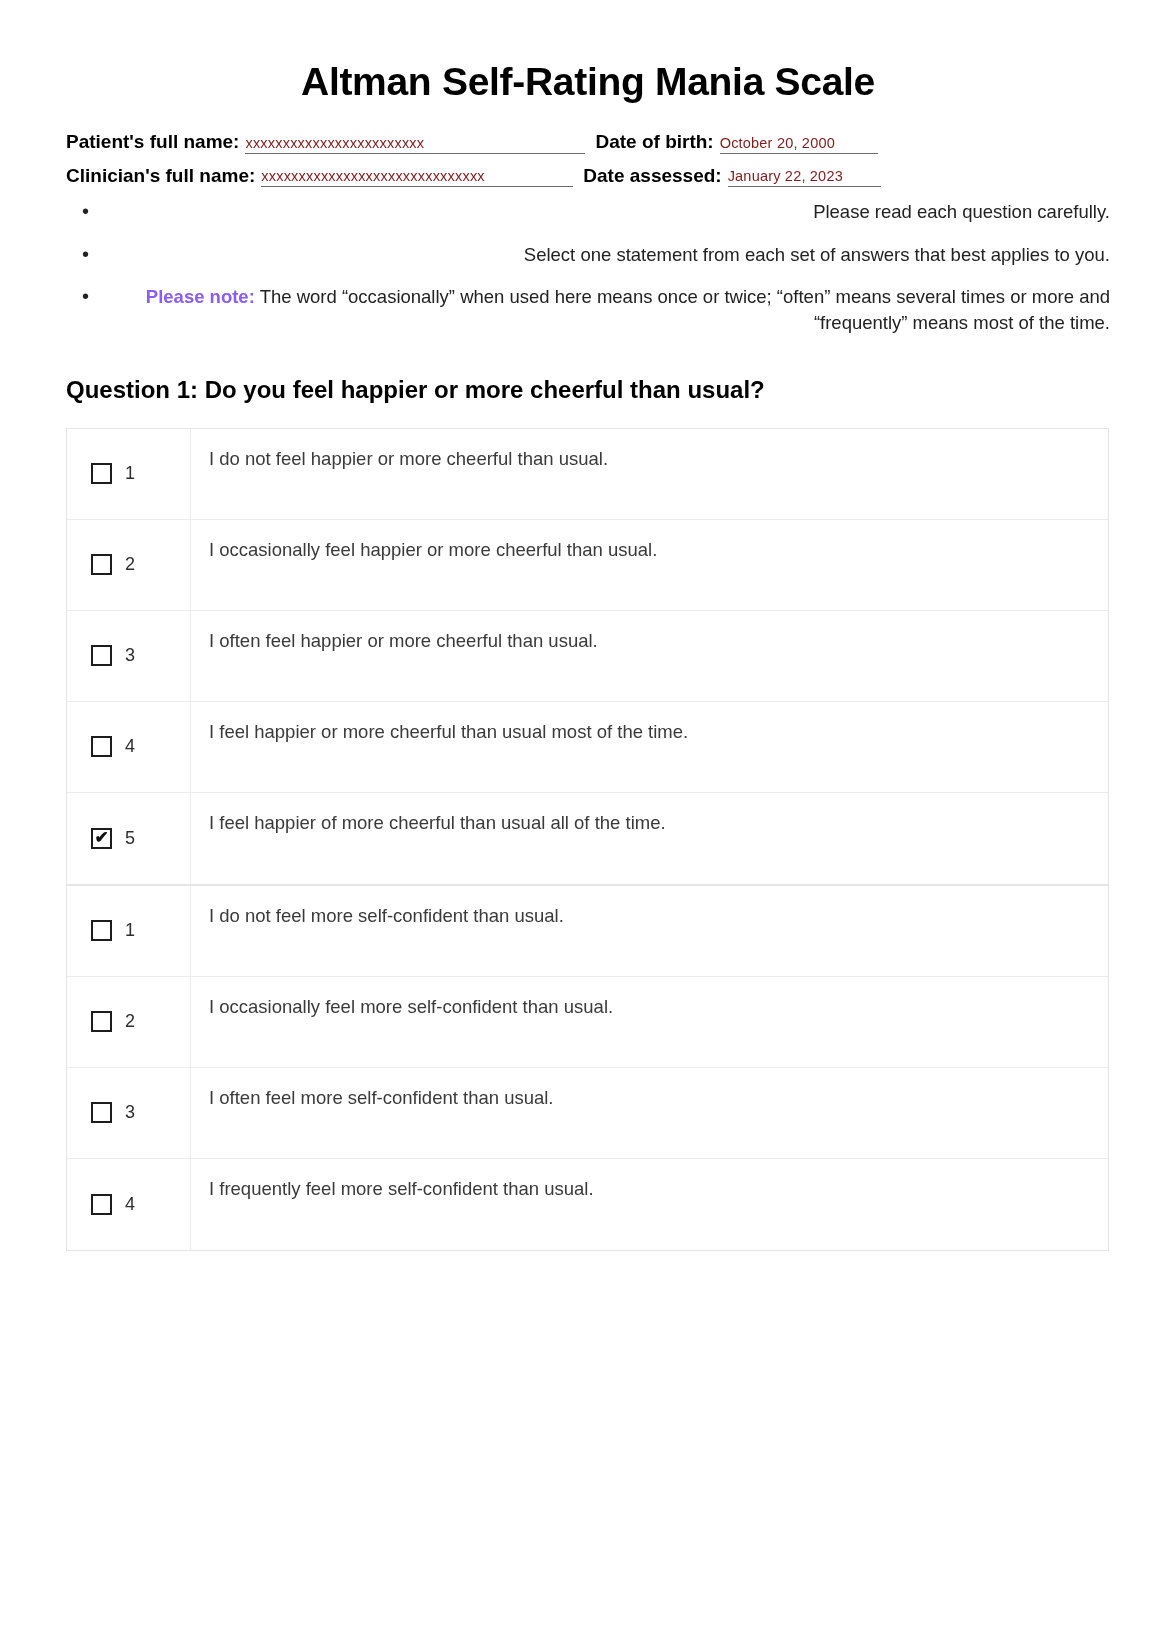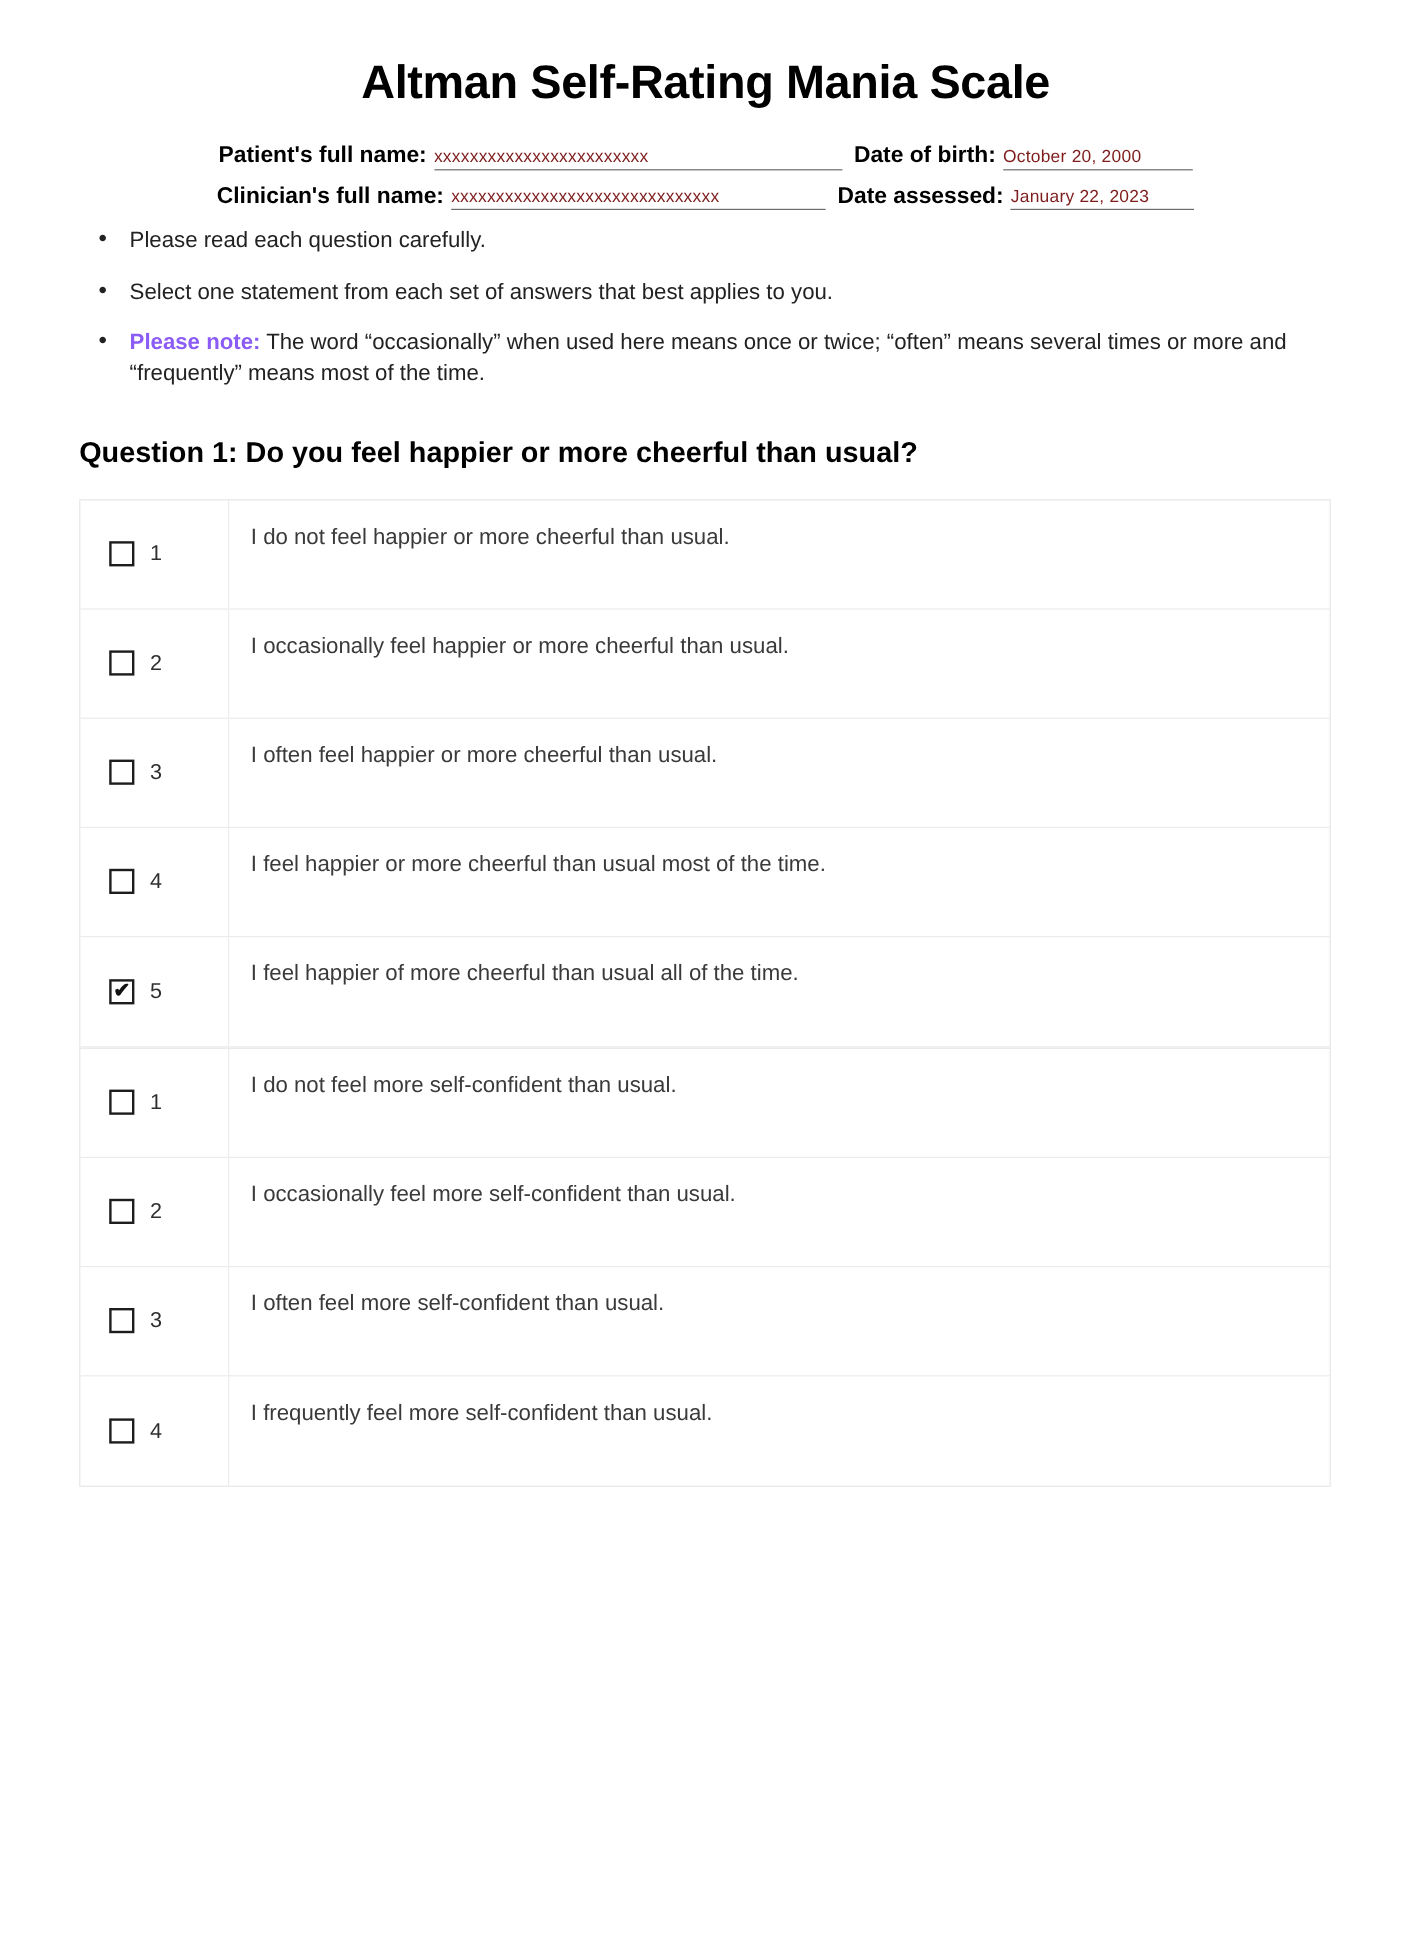--- a/index.html
+++ b/index.html
@@ -24,34 +24,33 @@
   }
 
   
   .doc-title {
     text-align: center;
     font-size: 39px;
     font-weight: bold;
     letter-spacing: -0.3px;
     color: #000;
     margin: 0;
-    padding-top: 48px;
+    padding-top: 60px;
     line-height: 1.15;
   }
 
   
   .id-block {
     margin-top: 26px;
   }
   .id-row {
     display: flex;
     align-items: flex-end;
     margin-bottom: 11px;
     white-space: nowrap;
-    justify-content: center;
   }
   .id-label {
     font-size: 19px;
     font-weight: bold;
     color: #000;
     line-height: 1.2;
   }
   .id-value-wrap {
     border-bottom: 1.5px solid #6b6b6b;
     margin-left: 6px;
@@ -84,20 +83,21 @@
     padding-left: 38px;
     list-style: none;
   }
   ul.instr-list li {
     position: relative;
     font-size: 18.5px;
     line-height: 1.38;
     color: #222;
     margin-bottom: 17px;
     padding-left: 4px;
+    text-align: right;
   }
   ul.instr-list li::before {
     content: "\2022";
     position: absolute;
     left: -22px;
     top: -1px;
     font-size: 20px;
     color: #222;
   }
   ul.instr-list li b { font-weight: bold; color: #8b5cf6; }

